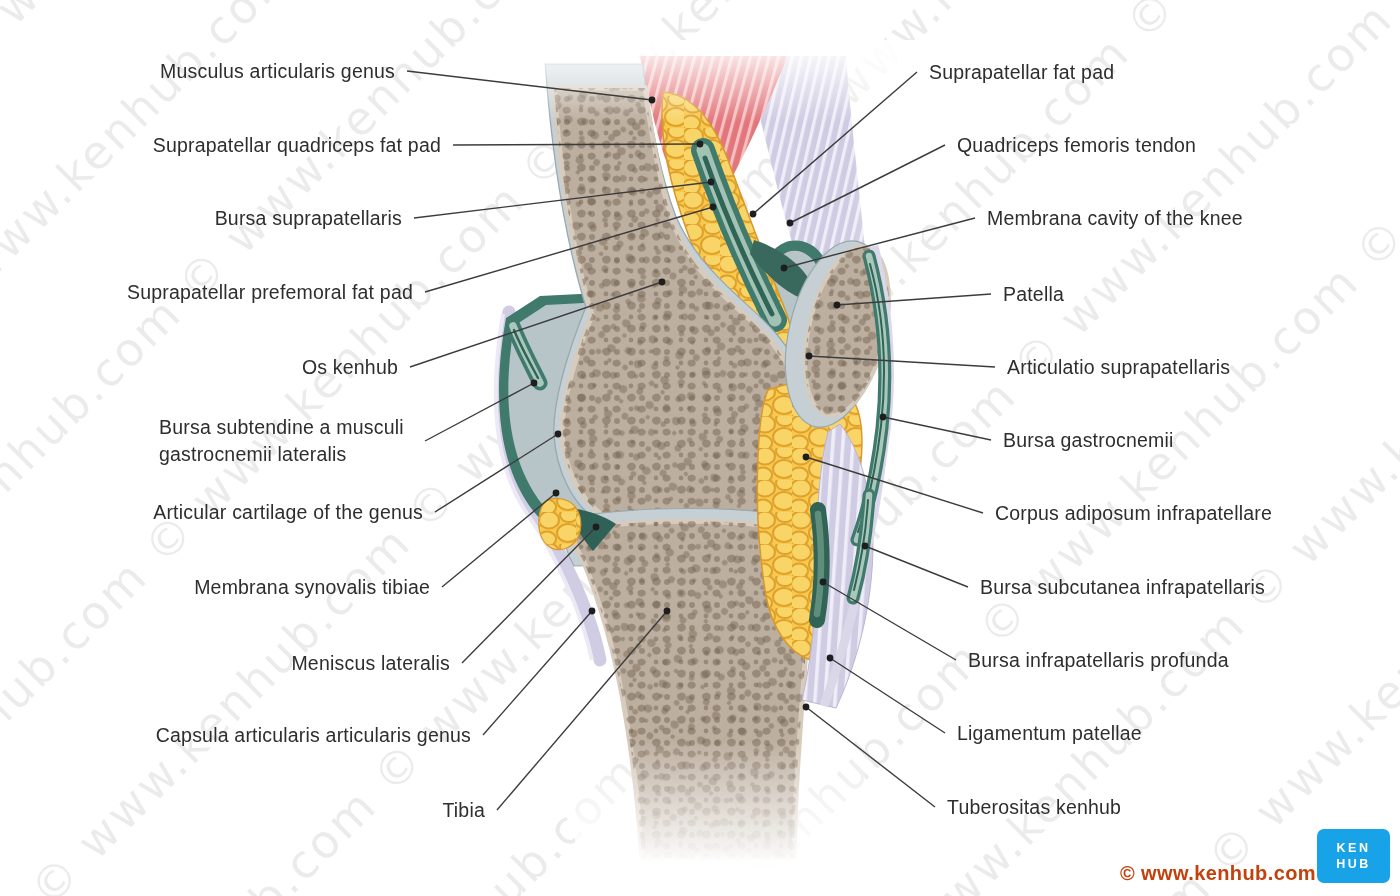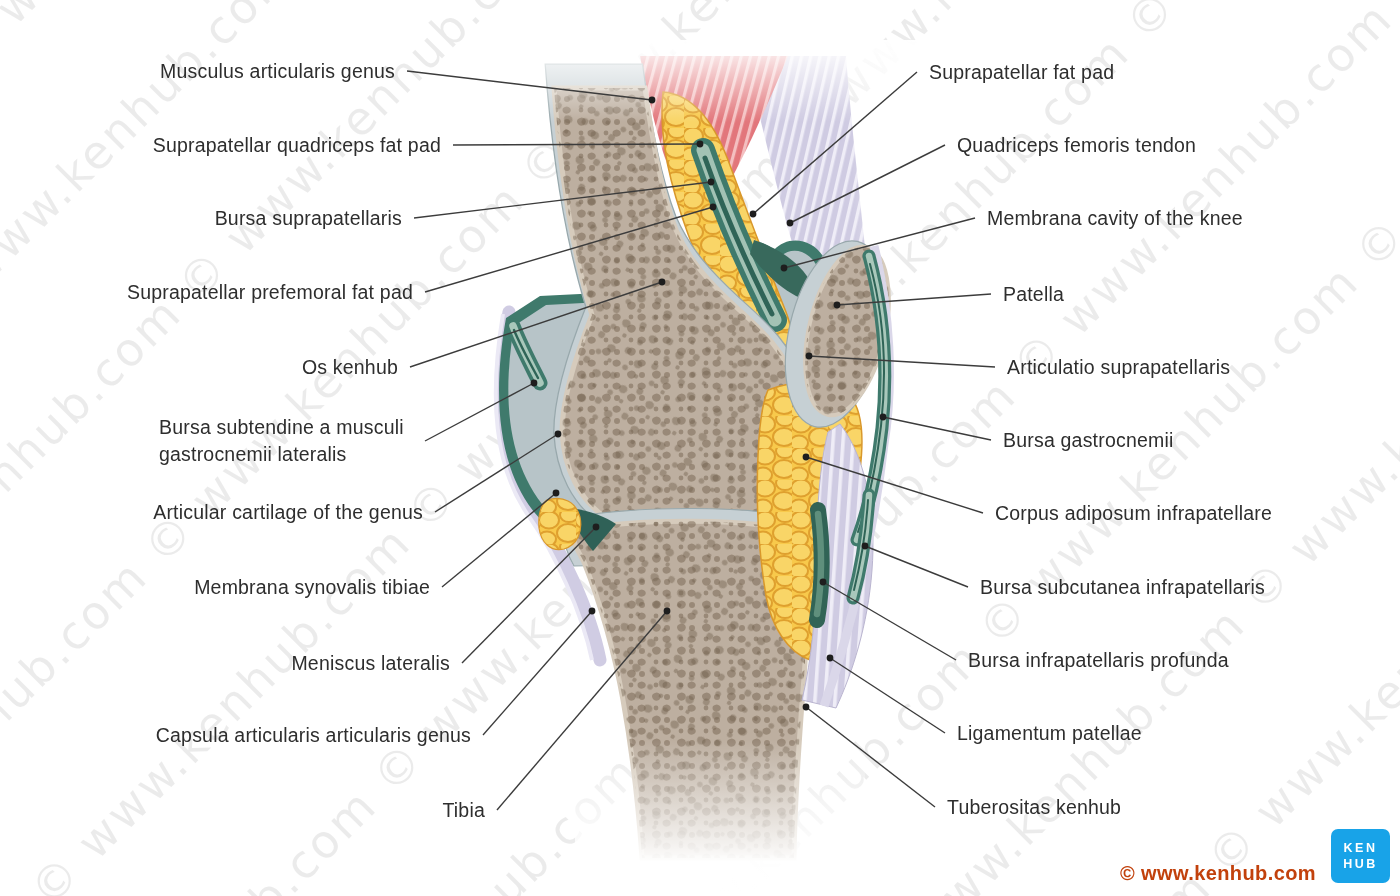--- a/index.html
+++ b/index.html
@@ -21,21 +21,21 @@
     position:absolute;z-index:2;font-size:19.5px;color:#2e2e2e;
     transform:translateY(-50%);white-space:nowrap;letter-spacing:0.2px;
   }
   .lbl.l{text-align:left;}
   .lbl.wrap{white-space:normal;width:254px;line-height:1.38;}
   .copy{
     position:absolute;z-index:2;right:84px;bottom:11px;font-size:20px;
     font-weight:bold;color:#c2410c;letter-spacing:0.4px;
   }
   .logo{
-    position:absolute;z-index:2;right:10px;bottom:13px;width:59px;height:54px;
+    position:absolute;z-index:2;right:10px;bottom:13px;width:73px;height:54px;
     border-radius:7px;background:#18a3e8;color:#ffffff;display:flex;flex-direction:column;
     align-items:center;justify-content:center;font-size:12.5px;font-weight:bold;
     letter-spacing:2.5px;line-height:1.3;
   }
 </style>
 </head>
 <body>
 
 <div class="wm">
   <div class="wm-row">www.kenhub.com © www.kenhub.com © www.kenhub.com © www.kenhub.com © www.kenhub.com © www.kenhub.com © www.kenhub.com © www.kenhub.com © www.kenhub.com © </div>

